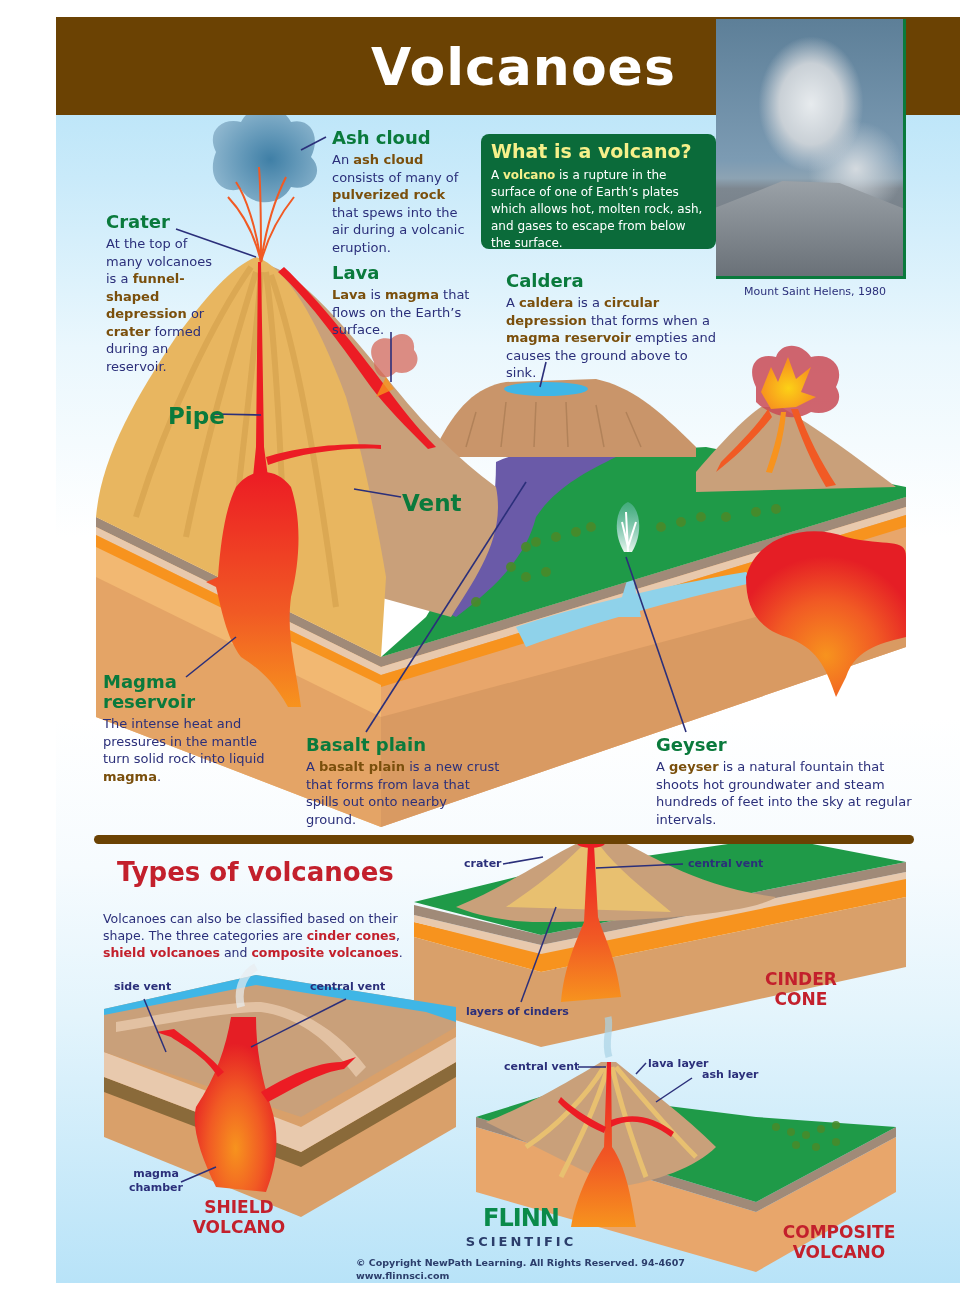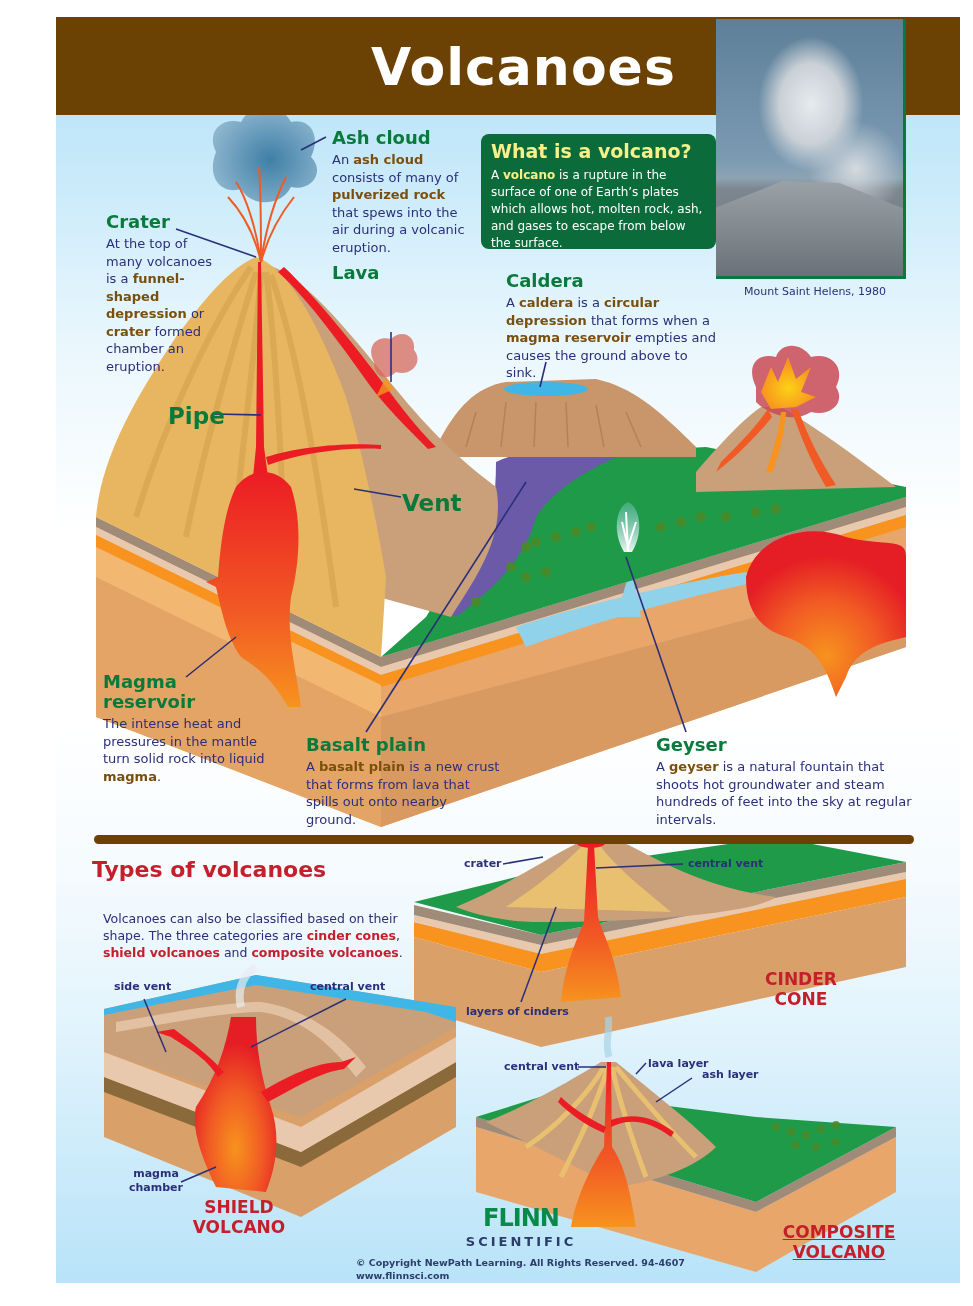--- a/index.html
+++ b/index.html
@@ -44,21 +44,21 @@
   .what-box {
     position: absolute; left: 425px; top: 117px; width: 235px; height: 115px;
     background: #0b6b3a; border-radius: 8px; padding: 6px 10px;
   }
   .what-box h2 { color: #f6f08a; font-size: 19px; font-weight: bold; margin-bottom: 5px; }
   .what-box p { color: #ffffff; font-size: 12px; line-height: 17px; }
   .what-box b { color: #f6f08a; }
 
   .divider { position: absolute; left: 38px; top: 818px; width: 820px; height: 9px; background: #6b4203; border-radius: 5px; }
 
-  .types-title { position: absolute; left: 36px; top: 840px; color: #c3202c; font-size: 22px; font-weight: bold; }
+  .types-title { position: absolute; left: 61px; top: 840px; color: #c3202c; font-size: 26px; font-weight: bold; }
   .types-desc { position: absolute; left: 47px; top: 877px; width: 320px; color: #2b2f7a; font-size: 12.5px; line-height: 17px; margin-top: 16px; }
   .types-desc b { color: #c3202c; }
 
   .small-label { position: absolute; color: #2b2f7a; font-size: 11px; font-weight: bold; }
   .type-name { position: absolute; color: #c3202c; font-size: 17px; font-weight: bold; text-align: center; line-height: 20px; }
 
   .flinn { position: absolute; left: 405px; top: 1185px; text-align: center; width: 120px; }
   .flinn-name { color: #0a8a4a; font-size: 24px; font-weight: bold; letter-spacing: -1px; line-height: 32px; }
   .flinn-sub { color: #2b3d6b; font-size: 13px; font-weight: bold; letter-spacing: 3px; }
   .copyright { position: absolute; left: 300px; top: 1239px; width: 330px; text-align: left; font-size: 9.5px; color: #2b3d6b; font-weight: bold; line-height: 13px; }
@@ -285,25 +285,26 @@
     <p><span>A </span><b>volcano</b><span> is a rupture in the surface of one of Earth’s plates which allows hot, molten rock, ash, and gases to escape from below the surface.</span></p>
   </div>
 
   <div class="callout" style="left:276px; top:111px; width:140px;">
     <h3>Ash cloud</h3>
     <p><span>An </span><b>ash cloud</b><span> consists of many of </span><b>pulverized rock</b><span> that spews into the air during a volcanic eruption.</span></p>
   </div>
 
   <div class="callout" style="left:50px; top:195px; width:118px;">
     <h3>Crater</h3>
-    <p><span>At the top of many volcanoes is a </span><b>funnel-shaped depression</b><span> or </span><b>crater</b><span> formed chamber an eruption.</span></p>
+    <p><span>At the top of many volcanoes is a </span><b>funnel-shaped depression</b><span> or </span><b>crater</b><span> formed during an reservoir.</span></p>
   </div>
 
   <div class="callout" style="left:276px; top:246px; width:160px;">
     <h3>Lava</h3>
+    <p><b>Lava</b><span> is </span><b>magma</b><span> that flows on the Earth’s surface.</span></p>
   </div>
 
   <div class="callout" style="left:450px; top:254px; width:215px;">
     <h3>Caldera</h3>
     <p><span>A </span><b>caldera</b><span> is a </span><b>circular depression</b><span> that forms when a </span><b>magma reservoir</b><span> empties and causes the ground above to sink.</span></p>
   </div>
 
   <div class="diag-label" style="left:112px; top:386px;">Pipe</div>
   <div class="diag-label" style="left:346px; top:473px;">Vent</div>
 
@@ -342,21 +343,21 @@
     <div>chamber</div>
   </div>
   <div class="type-name" style="left:128px; top:1180px; width:110px;">
     <div>SHIELD</div>
     <div>VOLCANO</div>
   </div>
 
   <div class="small-label" style="left:448px; top:1043px;">central vent</div>
   <div class="small-label" style="left:592px; top:1040px;">lava layer</div>
   <div class="small-label" style="left:646px; top:1051px;">ash layer</div>
-  <div class="type-name" style="left:718px; top:1205px; width:130px;text-decoration:underline;">
+  <div class="type-name" style="left:718px; top:1205px; width:130px;">
     <div>COMPOSITE</div>
     <div>VOLCANO</div>
   </div>
 
   <div class="flinn">
     <div class="flinn-name">FLINN</div>
     <div class="flinn-sub">SCIENTIFIC</div>
   </div>
   <div class="copyright">
     <div>© Copyright NewPath Learning. All Rights Reserved. 94-4607</div>

